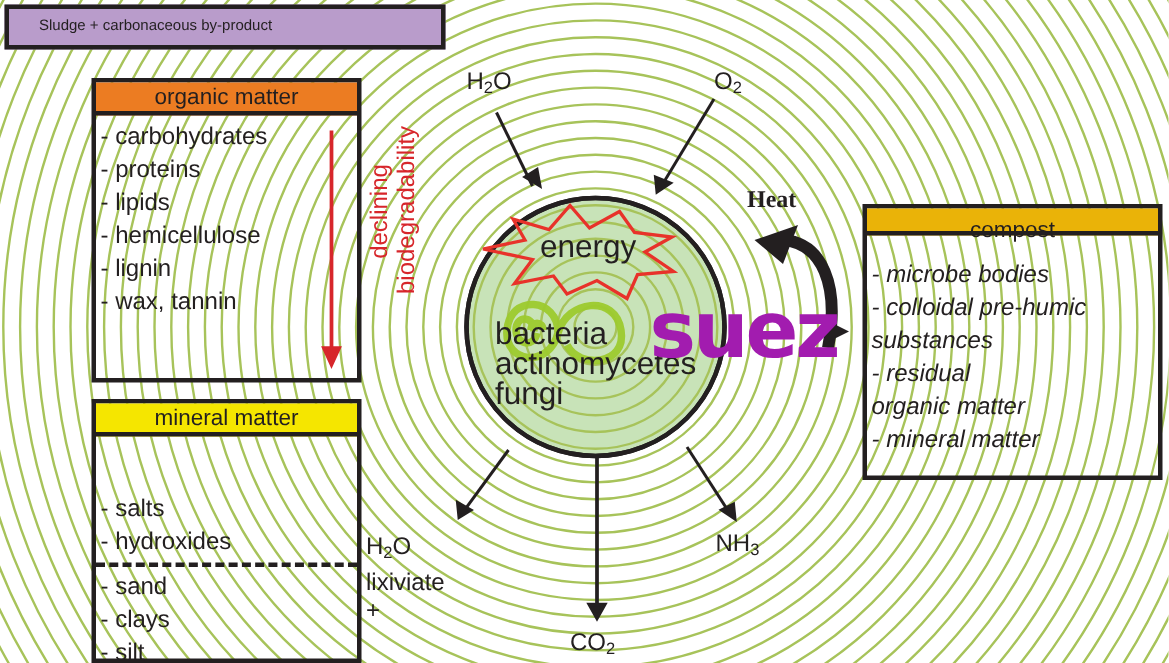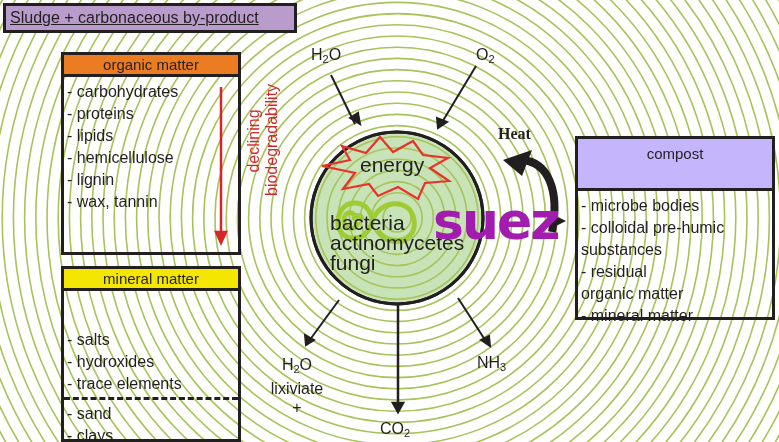--- a/index.html
+++ b/index.html
@@ -1,22 +1,22 @@
 <!DOCTYPE html>
 <html><head>
   <meta charset="utf-8">
   <style>
     html,body{margin:0;padding:0;}
     body{width:779px;height:442px;position:relative;overflow:hidden;background:#ffffff;font-family:"Liberation Sans",sans-serif;color:#231f20;}
     #rings{position:absolute;left:0;top:0;width:779px;height:442px;}
     .box{position:absolute;border:3px solid #231f20;background:rgba(255,255,255,0.0);box-sizing:border-box;}
     .box-head{border-bottom:3px solid #231f20;text-align:center;font-size:15px;line-height:20px;height:22px;box-sizing:border-box;}
     .box-body{padding:4px 3px 0 3px;font-size:16px;line-height:22px;}
-    .title-box{position:absolute;left:3px;top:3px;width:294px;height:30px;background:#b99ccb;border:3px solid #231f20;box-sizing:border-box;font-size:16px;line-height:24px;padding-left:4px;white-space:nowrap;text-decoration:underline;}
-    .lbl{position:absolute;font-size:16px;line-height:18px;text-align:center;white-space:nowrap;}
+    .title-box{position:absolute;left:3px;top:3px;width:294px;height:30px;background:#b99ccb;border:3px solid #231f20;box-sizing:border-box;font-size:10px;line-height:24px;padding-left:20px;white-space:nowrap;}
+    .lbl{position:absolute;font-size:16px;line-height:18px;text-align:left;white-space:nowrap;}
     sub{font-size:11px;vertical-align:-3px;}
     .list{margin:0;padding:0;list-style:none;}
     .dash-sep{border-top:3px dashed #231f20;margin:2px -3px 3px -3px;}
     .vert{position:absolute;transform-origin:left top;transform:rotate(-90deg);color:#d7262b;font-size:16px;line-height:18px;white-space:nowrap;text-align:center;}
     .center-text{position:absolute;font-size:21px;line-height:20px;text-align:left;}
     .logo-text{position:absolute;left:433px;top:195px;font-size:52px;font-weight:bold;color:#a21caf;letter-spacing:-2px;line-height:52px;font-family:"DejaVu Sans",sans-serif;}
   </style>
 </head>
 <body>
 
@@ -140,34 +140,33 @@
   <div>declining</div>
   <div>biodegradability</div>
 </div>
 
 <div class="box" style="left:61px;top:266px;width:180px;height:176px;">
   <div class="box-head" style="background:#f5e600;text-align:center;">mineral matter</div>
   <div class="box-body" style="padding-top:1px;margin-top:37px;">
     <ul class="list">
       <li>- salts</li>
       <li>- hydroxides</li>
-      <li>- trace elements</li>
     </ul>
     <div class="dash-sep"></div>
     <ul class="list">
       <li>- sand</li>
       <li>- clays</li>
       <li>- silt</li>
     </ul>
   </div>
 </div>
 
 <div class="box" style="left:575px;top:136px;width:200px;height:184px;">
-  <div class="box-head" style="background:#c4b5fd;height:52px;line-height:30px;">compost</div>
-  <div class="box-body" style="padding-top:4px;">
+  <div class="box-head" style="background:#eab308;height:18px;line-height:30px;">compost</div>
+  <div class="box-body" style="padding-top:16px;font-style:italic;">
     <ul class="list">
       <li>- microbe bodies</li>
       <li>- colloidal pre-humic</li>
       <li>substances</li>
       <li>- residual</li>
       <li>organic matter</li>
       <li>- mineral matter</li>
     </ul>
   </div>
 </div>

